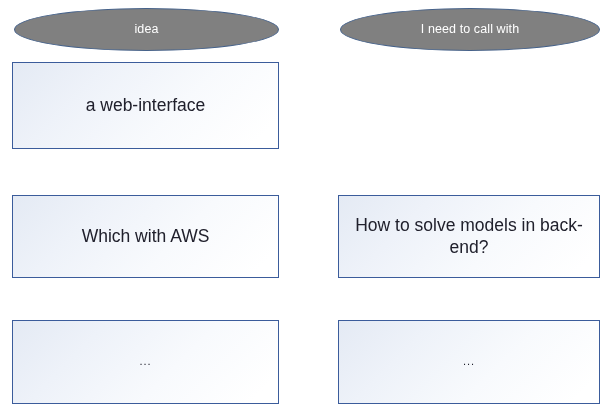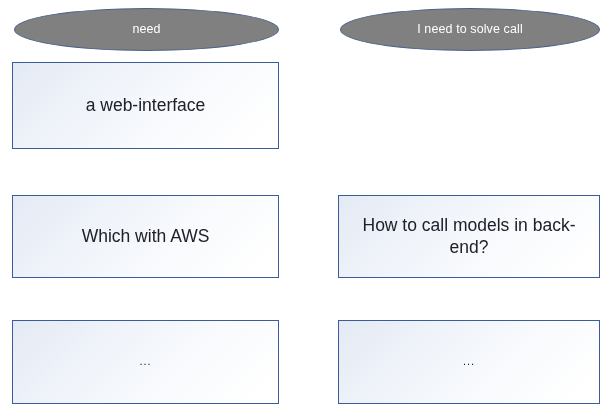--- a/index.html
+++ b/index.html
@@ -77,41 +77,41 @@
   #box-which-framework { left: 338px; top: 62px;  width: 262px; height: 87px; }
   #box-call-models     { left: 338px; top: 195px; width: 262px; height: 83px; }
   #box-right-more      { left: 338px; top: 320px; width: 262px; height: 84px; }
 </style>
 </head>
 <body>
 
 <div class="diagram">
 
   <div class="ellipse" id="ellipse-idea">
-    <span class="ell-label">need</span>
+    <span class="ell-label">idea</span>
   </div>
 
   <div class="box" id="box-web-interface">
     <span class="box-label">a web-interface</span>
   </div>
 
   <div class="box" id="box-deploy-aws">
     <span class="box-label">Which with AWS</span>
   </div>
 
   <div class="box dots" id="box-left-more">
     <span class="box-label">...</span>
   </div>
 
   <div class="ellipse" id="ellipse-solve-with">
-    <span class="ell-label">I need to solve call</span>
+    <span class="ell-label">I need to call with</span>
   </div>
 
 
   <div class="box" id="box-call-models">
-    <span class="box-label">How to call models in back-end?</span>
+    <span class="box-label">How to solve models in back-end?</span>
   </div>
 
   <div class="box dots" id="box-right-more">
     <span class="box-label">...</span>
   </div>
 
 </div>
 
 </body></html>

